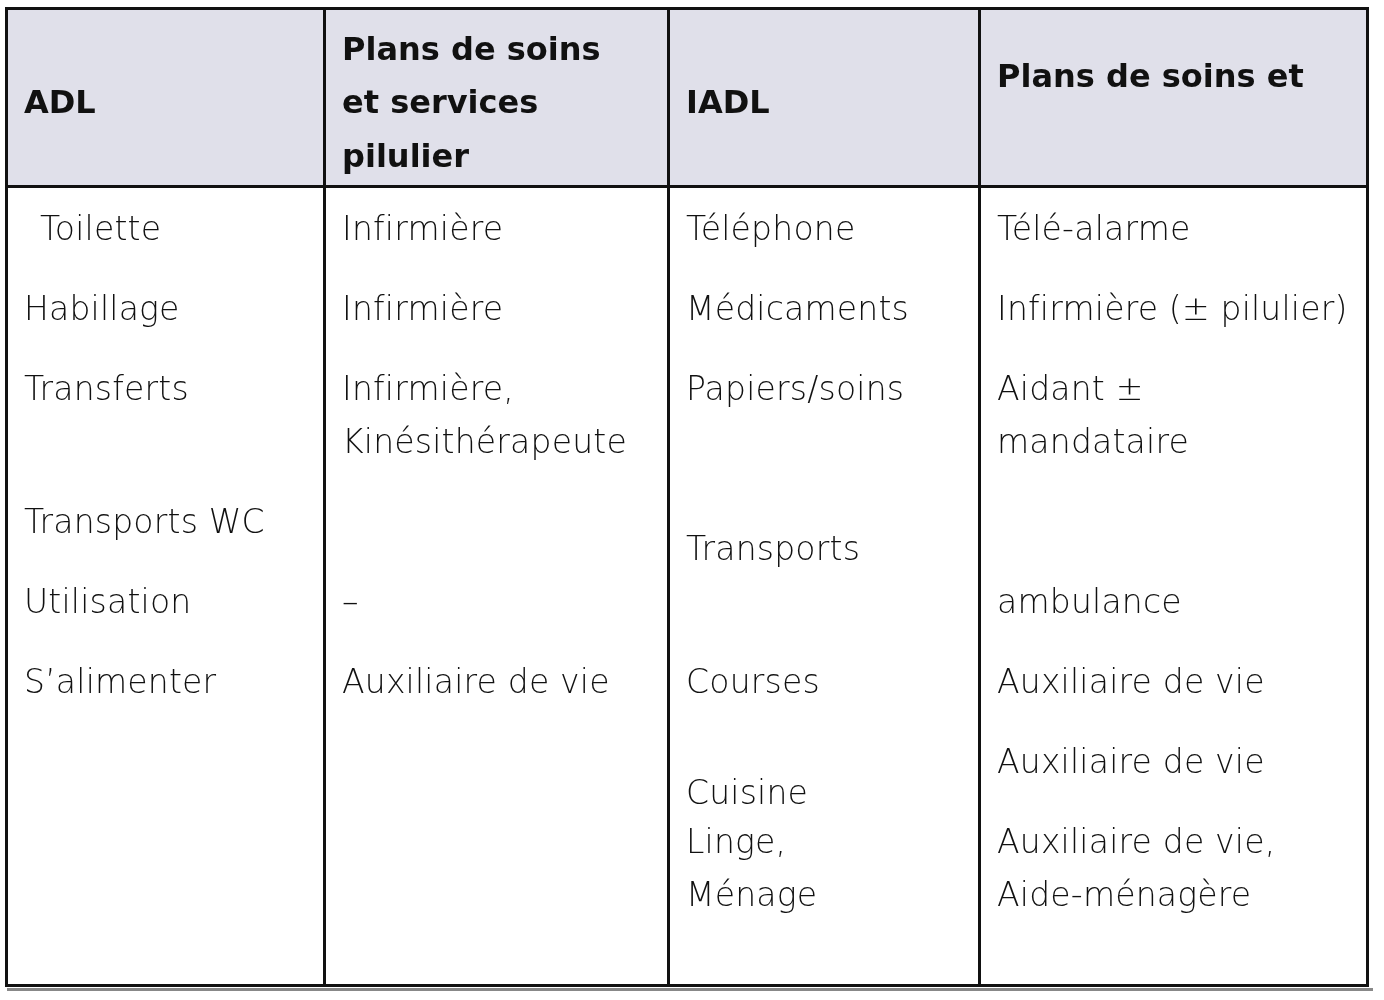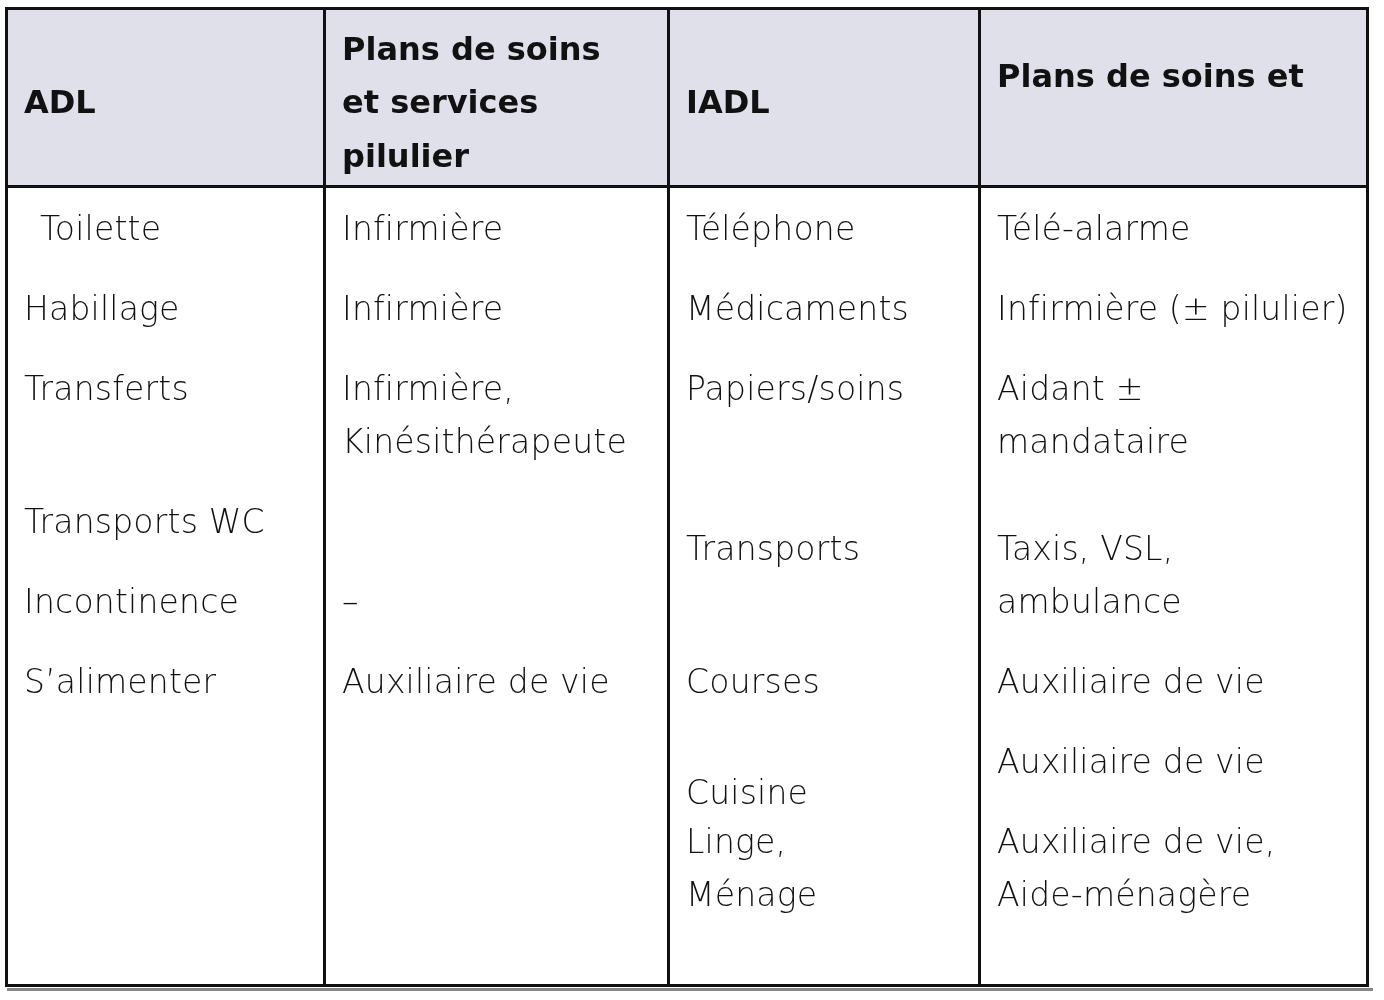--- a/index.html
+++ b/index.html
@@ -29,21 +29,21 @@
   <div class="hdr" style="left:334px; top:13px">Plans de soins</div>
   <div class="hdr" style="left:334px; top:66px">et services</div>
   <div class="hdr" style="left:334px; top:120px">pilulier</div>
   <div class="hdr" style="left:678px; top:66px">IADL</div>
   <div class="hdr" style="left:989px; top:40px">Plans de soins et</div>
 
   <div class="cell-text" style="left:32px; top:192px">Toilette</div>
   <div class="cell-text" style="left:16px; top:272px">Habillage</div>
   <div class="cell-text" style="left:16px; top:352px">Transferts</div>
   <div class="cell-text" style="left:16px; top:485px">Transports WC</div>
-  <div class="cell-text" style="left:16px; top:565px">Incontinence</div>
+  <div class="cell-text" style="left:16px; top:565px">Utilisation</div>
   <div class="cell-text" style="left:16px; top:645px">S’alimenter</div>
 
   <div class="cell-text" style="left:334px; top:192px">Infirmière</div>
   <div class="cell-text" style="left:334px; top:272px">Infirmière</div>
   <div class="cell-text" style="left:334px; top:352px">Infirmière,</div>
   <div class="cell-text" style="left:334px; top:405px">Kinésithérapeute</div>
   <div class="cell-text" style="left:334px; top:565px">–</div>
   <div class="cell-text" style="left:334px; top:645px">Auxiliaire de vie</div>
 
   <div class="cell-text" style="left:678px; top:192px">Téléphone</div>
@@ -52,19 +52,18 @@
   <div class="cell-text" style="left:678px; top:512px">Transports</div>
   <div class="cell-text" style="left:678px; top:645px">Courses</div>
   <div class="cell-text" style="left:678px; top:756px">Cuisine</div>
   <div class="cell-text" style="left:678px; top:805px">Linge,</div>
   <div class="cell-text" style="left:678px; top:858px">Ménage</div>
 
   <div class="cell-text" style="left:989px; top:192px">Télé-alarme</div>
   <div class="cell-text" style="left:989px; top:272px">Infirmière (± pilulier)</div>
   <div class="cell-text" style="left:989px; top:352px">Aidant ±</div>
   <div class="cell-text" style="left:989px; top:405px">mandataire</div>
-  <div class="cell-text" style="left:989px; top:512px">Taxis, VSL,</div>
   <div class="cell-text" style="left:989px; top:565px">ambulance</div>
   <div class="cell-text" style="left:989px; top:645px">Auxiliaire de vie</div>
   <div class="cell-text" style="left:989px; top:725px">Auxiliaire de vie</div>
   <div class="cell-text" style="left:989px; top:805px">Auxiliaire de vie,</div>
   <div class="cell-text" style="left:989px; top:858px">Aide-ménagère</div>
 </div>
 
 </body></html>

